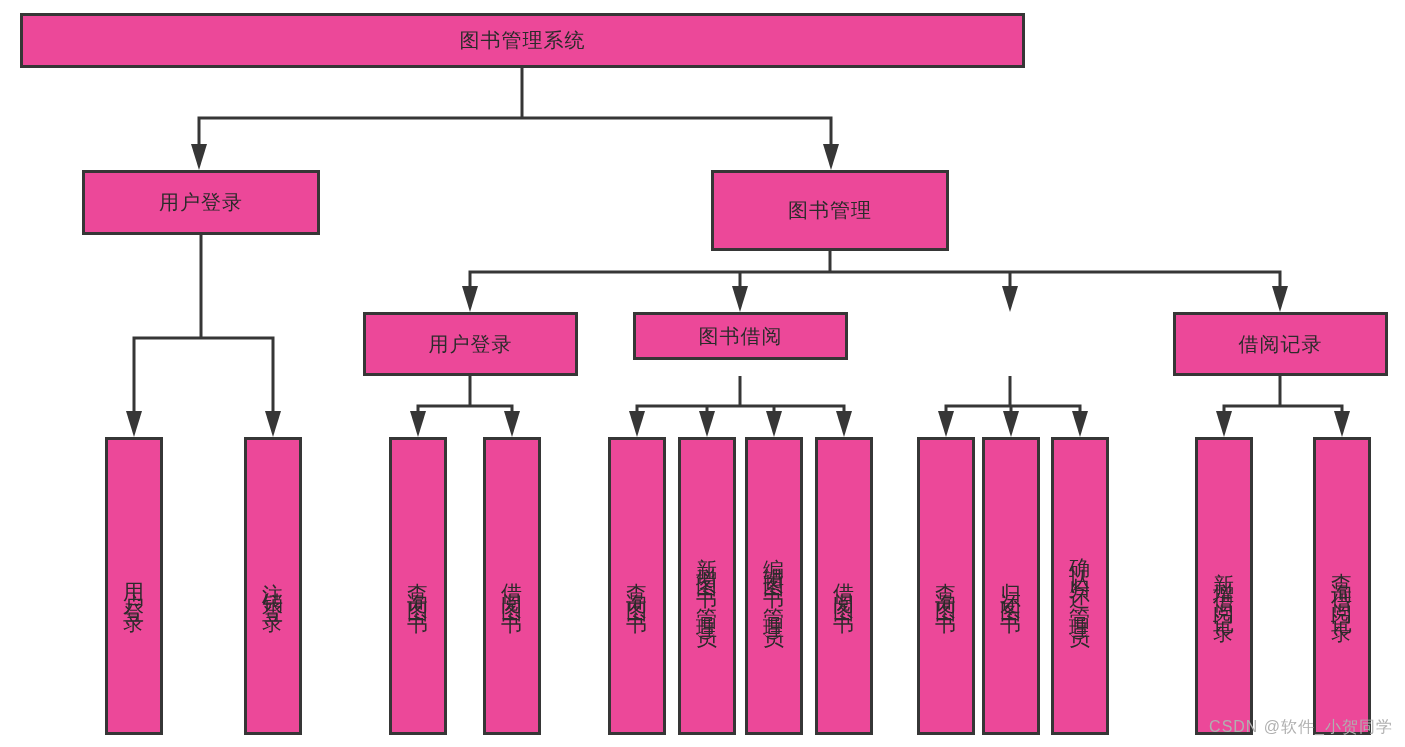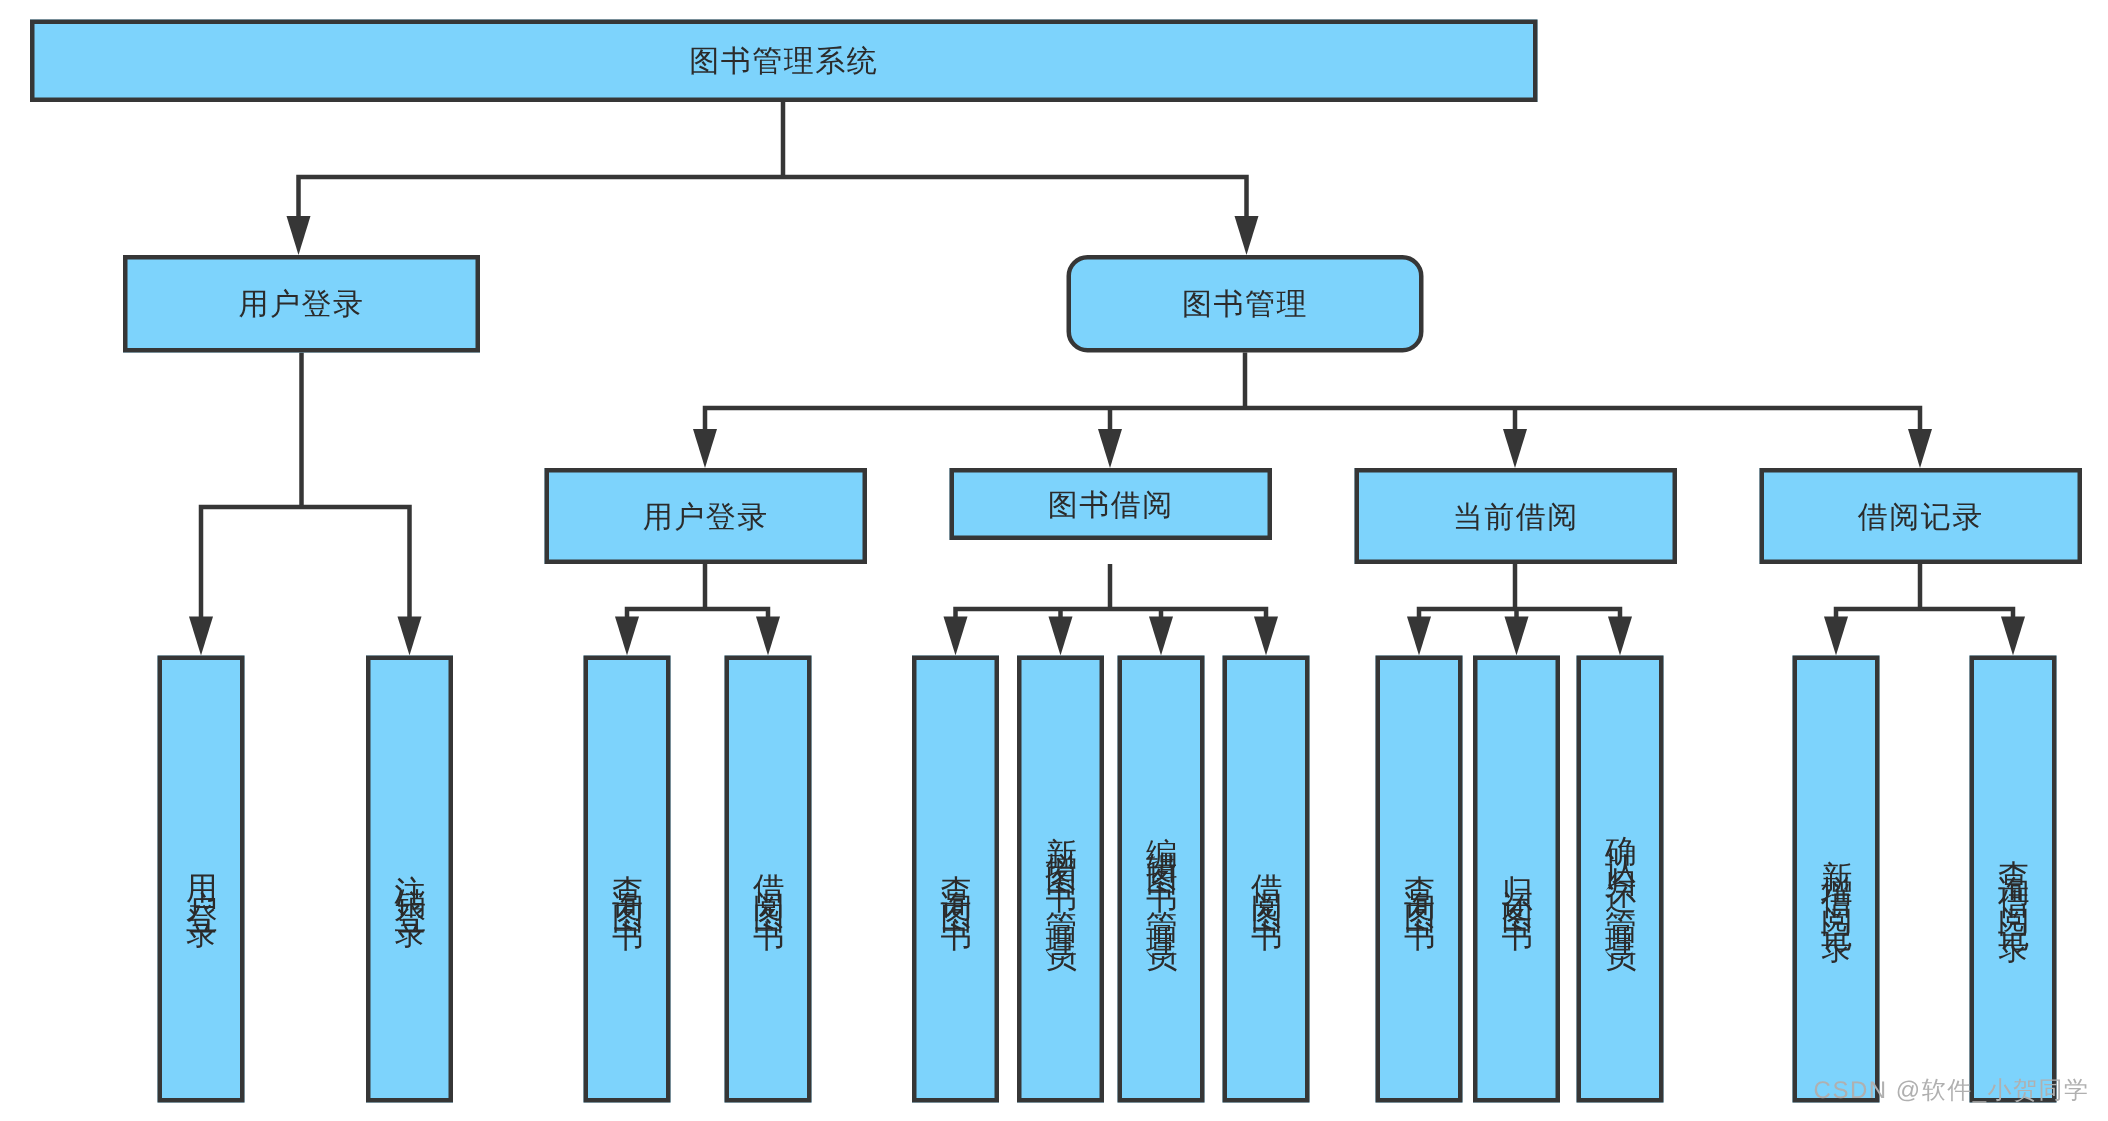--- a/index.html
+++ b/index.html
@@ -22,21 +22,21 @@
     stroke-width: 3;
   }
   .connector-layer polygon.ahead {
     fill: #363636;
     stroke: none;
   }
   .box {
     position: absolute;
     box-sizing: border-box;
     border: 3px solid #363636;
-    background: #7dd3fc;
+    background: #ec4899;
     display: flex;
     align-items: center;
     justify-content: center;
     color: #2b2b2b;
   }
   .box-h {
     font-size: 20px;
     letter-spacing: 1px;
   }
   .box-v {
@@ -120,25 +120,24 @@
       <path class="cline" d="M1280,376 L1280,406"></path>
       <path class="cline" d="M1224,415 L1224,406 L1342,406 L1342,415"></path>
       <polygon class="ahead" points="1216,411 1232,411 1224,437"></polygon>
       <polygon class="ahead" points="1334,411 1350,411 1342,437"></polygon>
     </g>
   </svg>
 
   <div class="box box-h" style="left:20px; top:13px; width:1005px; height:55px;">图书管理系统</div>
 
   <div class="box box-h" style="left:82px; top:170px; width:238px; height:65px;">用户登录</div>
-  <div class="box box-h" style="left:711px; top:170px; width:238px; height:65px;border-radius:14px;">图书管理</div>
+  <div class="box box-h" style="left:711px; top:170px; width:238px; height:81px;">图书管理</div>
 
   <div class="box box-h" style="left:363px; top:312px; width:215px; height:64px;">用户登录</div>
   <div class="box box-h" style="left:633px; top:312px; width:215px; height:48px;">图书借阅</div>
-  <div class="box box-h" style="left:903px; top:312px; width:215px; height:64px;">当前借阅</div>
   <div class="box box-h" style="left:1173px; top:312px; width:215px; height:64px;">借阅记录</div>
 
   <div class="box box-v" style="left:105px; top:437px; width:58px; height:298px;">用户登录</div>
   <div class="box box-v" style="left:244px; top:437px; width:58px; height:298px;">注销登录</div>
 
   <div class="box box-v" style="left:389px; top:437px; width:58px; height:298px;">查询图书</div>
   <div class="box box-v" style="left:483px; top:437px; width:58px; height:298px;">借阅图书</div>
 
   <div class="box box-v" style="left:608px; top:437px; width:58px; height:298px;">查询图书</div>
   <div class="box box-v" style="left:678px; top:437px; width:58px; height:298px;">新增图书（管理员）</div>

